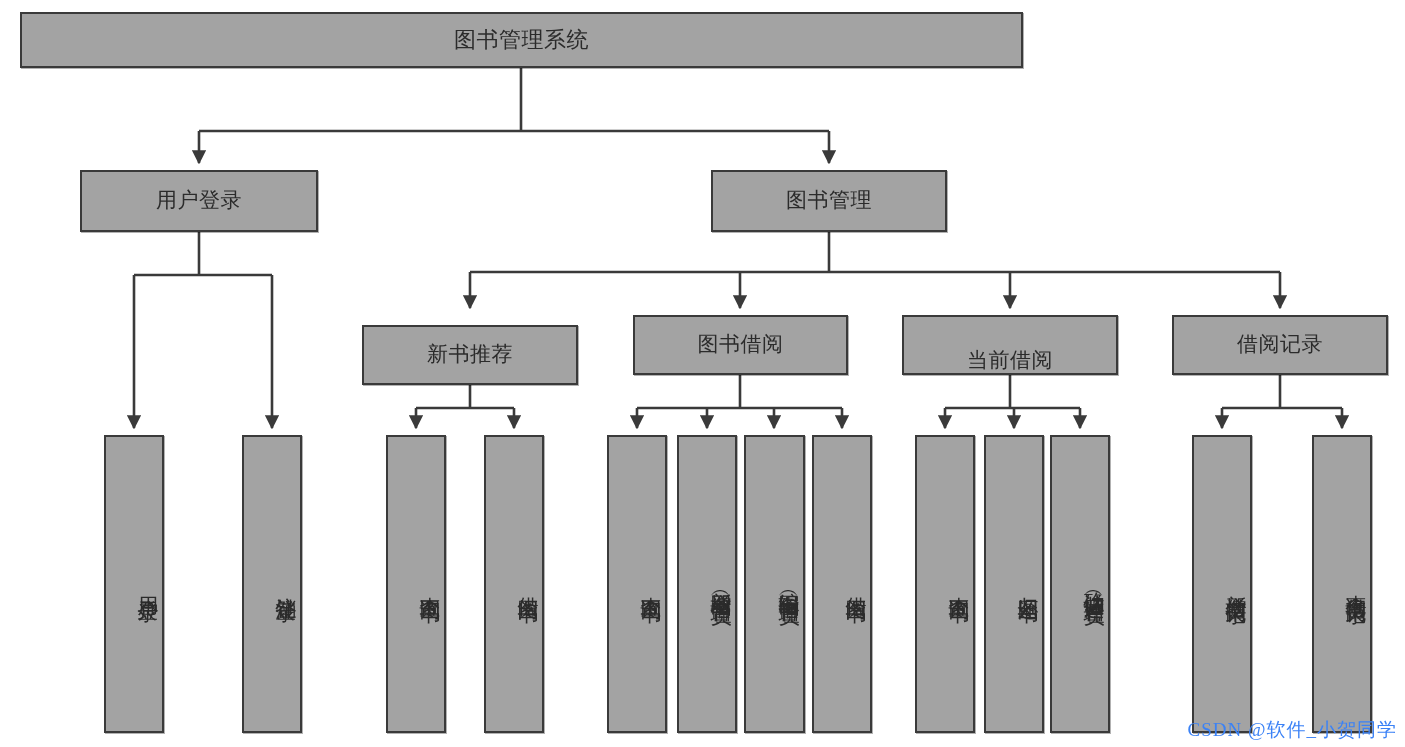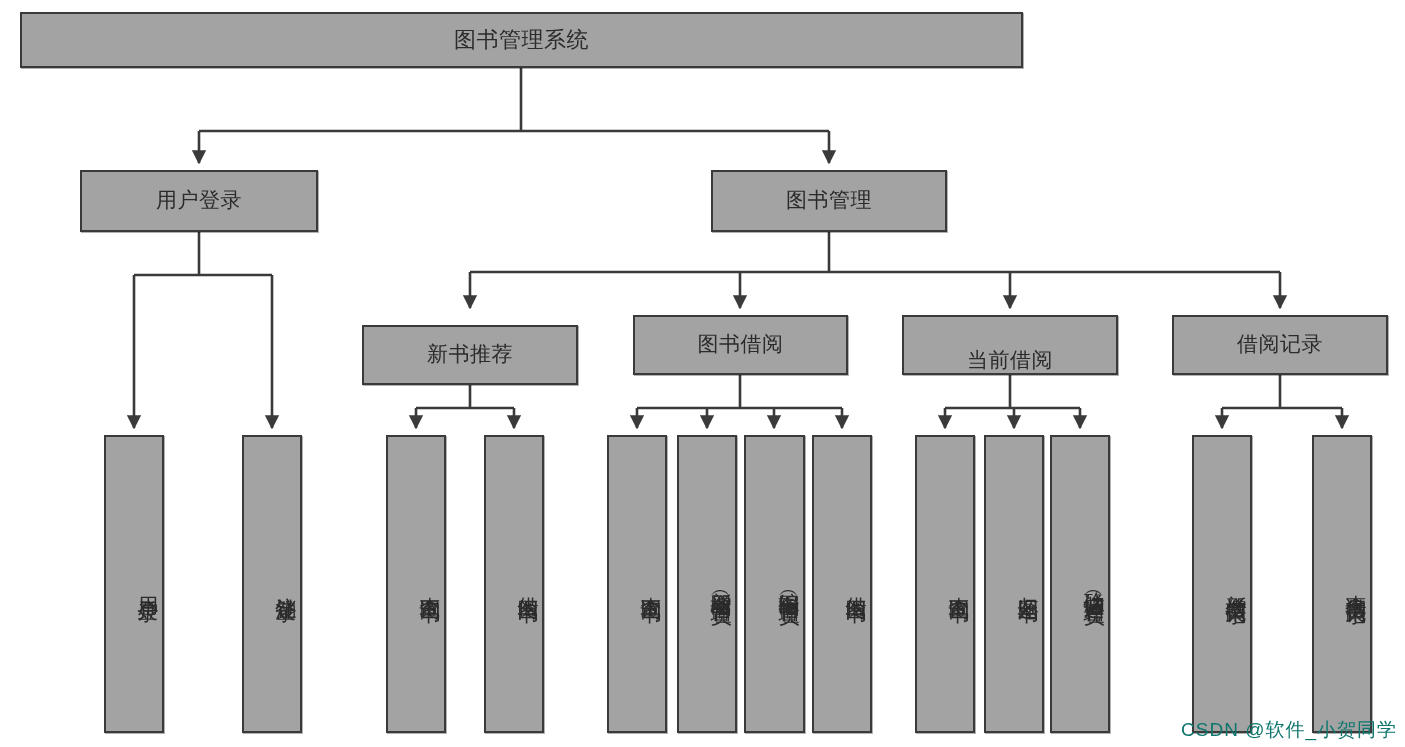--- a/index.html
+++ b/index.html
@@ -57,24 +57,24 @@
   }
   .node.v .vtext {
     writing-mode: vertical-rl;
     text-orientation: upright;
   }
   .watermark {
     position: absolute;
     right: 8px;
     bottom: 4px;
     font-size: 19px;
-    color: #0f766e;
+    color: #3b82f6;
     letter-spacing: 1px;
     white-space: nowrap;
-    font-family: Liberation Sans, sans-serif;
+    font-family: Liberation Serif, serif;
   }
 </style>
 </head>
 <body>
 
 <div id="canvas">
 
   <svg id="edges" viewBox="0 0 1405 747" width="1405" height="747">
     <defs>
       <marker id="arrow" viewBox="0 0 10 10" refX="9" refY="5" markerWidth="5.5" markerHeight="5.5" orient="auto-start-reverse">

